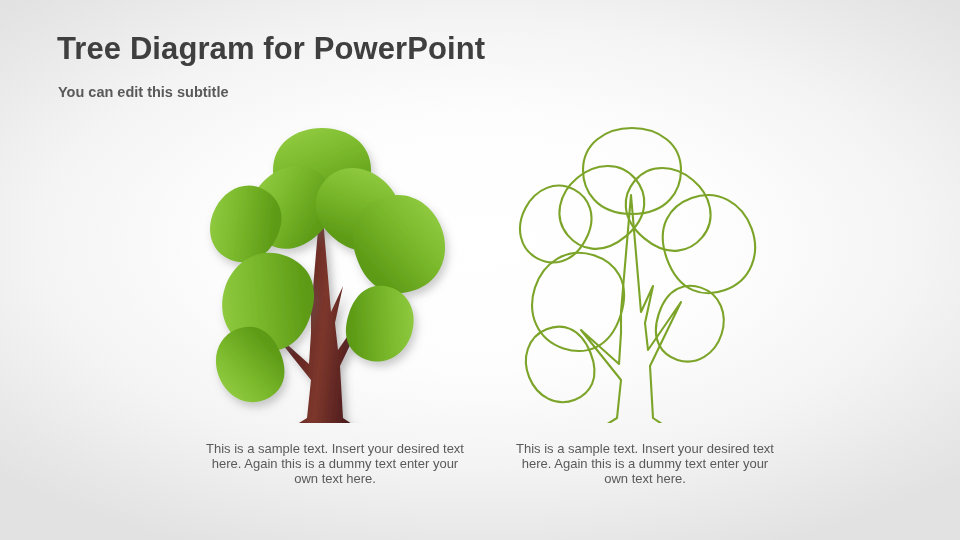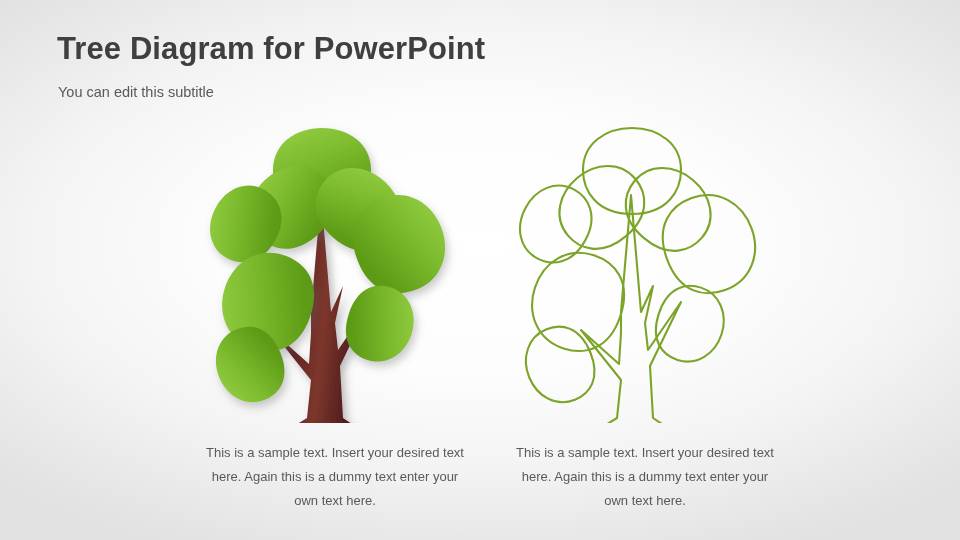--- a/index.html
+++ b/index.html
@@ -13,35 +13,35 @@
   }
   .slide { position:absolute; inset:0; }
 
   .title {
     position:absolute; left:57px; top:31px;
     font-size:31px; font-weight:700; color:#3f3f3f;
     letter-spacing:0.1px; white-space:nowrap;
   }
   .subtitle {
     position:absolute; left:58px; top:84px;
-    font-size:14.5px; font-weight:400; color:#595959;
+    font-size:14.5px; font-weight:700; color:#595959;
     white-space:nowrap;
     text-align:center;
   }
 
   .tree-block { position:absolute; top:118px; width:300px; }
   .tree-block.left  { left:185px; }
   .tree-block.right { left:495px; }
 
   .tree-art { position:relative; width:300px; height:305px; }
   .tree-art svg { display:block; width:300px; height:305px; }
 
   .caption {
     margin-top:18px;
-    font-size:13px; line-height:24px;
+    font-size:13px; line-height:15px;
     color:#5a5a5a; text-align:center;
     padding:0 18px;
   }
 </style>
 </head>
 <body>
 
 <div class="slide">
 
   <div class="title">Tree Diagram for PowerPoint</div>

